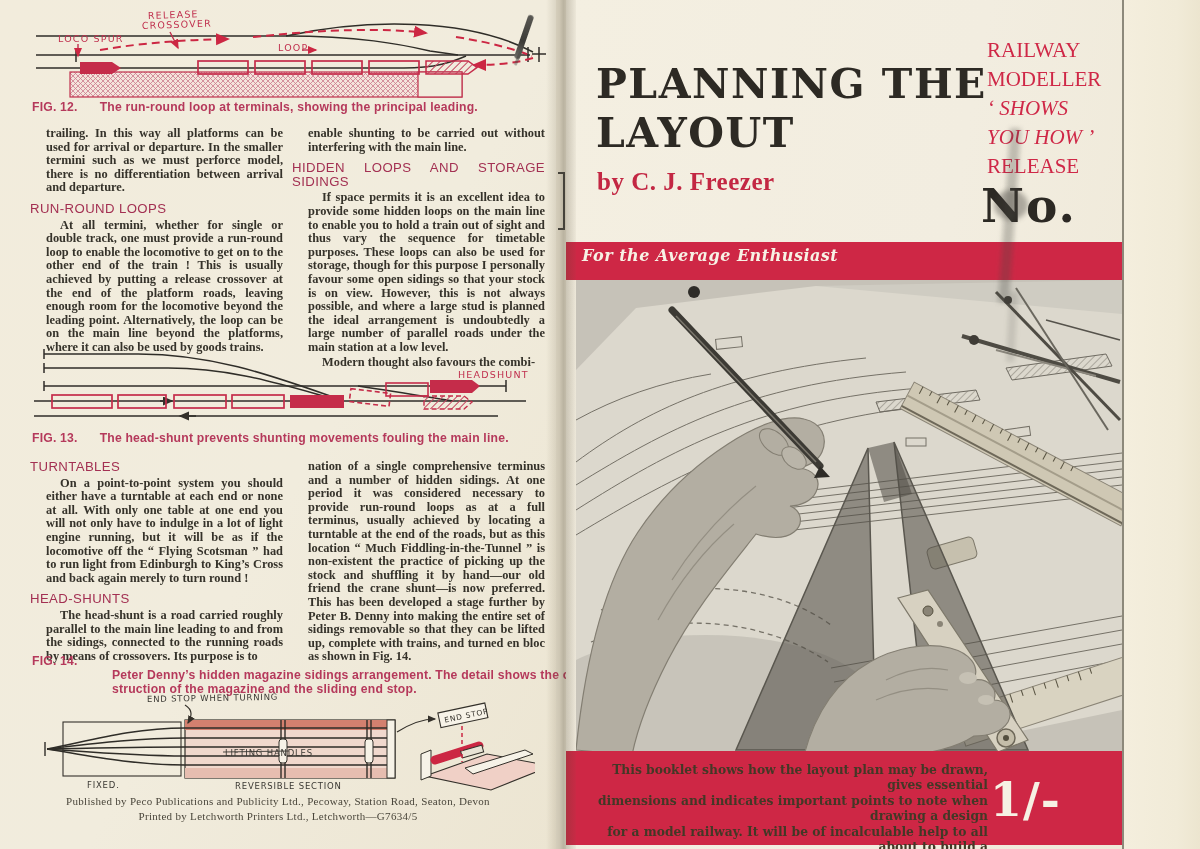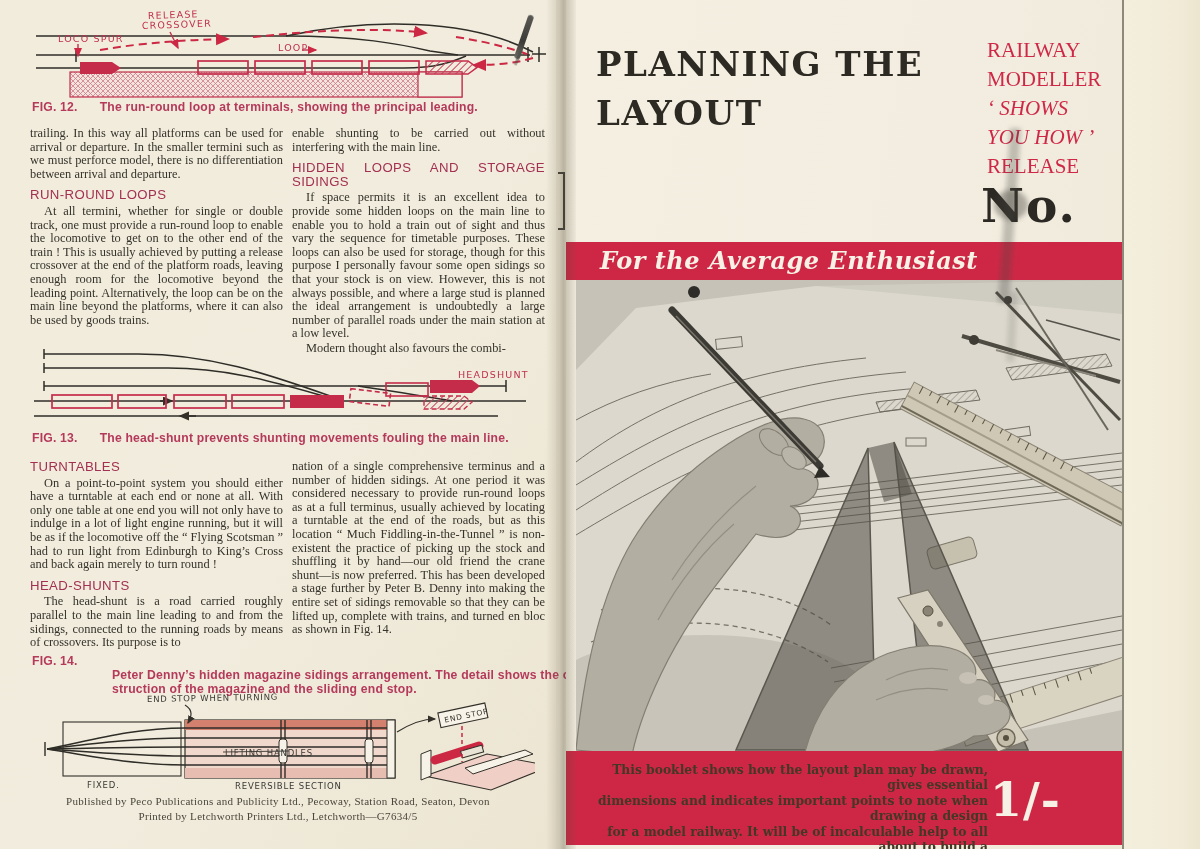--- a/index.html
+++ b/index.html
@@ -22,46 +22,46 @@
     border-radius:3px;filter:blur(0.4px);}
   #mark-top{left:521px;top:14px;width:6px;height:46px;transform:rotate(19deg);}
   #mark-top2{left:517px;top:48px;width:3px;height:18px;transform:rotate(22deg);opacity:.5;}
   .smudge{position:absolute;background:rgba(74,72,66,0.30);filter:blur(2.5px);}
   #smudge-1{left:1004px;top:128px;width:11px;height:175px;transform:rotate(4deg);}
   #smudge-2{left:994px;top:190px;width:34px;height:30px;border-radius:50%;background:rgba(60,58,52,0.38);}
   #smudge-3{left:1008px;top:292px;width:8px;height:70px;transform:rotate(3deg);opacity:.55;}
 
   
   .col{position:absolute;width:253px;color:#35322a;font-size:12.4px;line-height:13.6px;text-align:justify;}
-  .col p{margin:0 0 1px 0;}
+  .col p{margin:0 0 1px 16px;font-weight:bold;}
   .col p.ind{text-indent:14px;}
   .sec-heading{font-family:"Liberation Sans",sans-serif;font-size:13.2px;font-weight:400;
     color:#a33052;letter-spacing:.4px;margin:7px 0 3px 0;}
   .fig-caption{position:absolute;font-family:"Liberation Sans",sans-serif;font-size:12.2px;
     color:#b5395b;font-weight:600;letter-spacing:.2px;}
   .fig-no{display:inline-block;margin-right:22px;}
   .preline{white-space:pre-line;}
   #fig14-caption{padding-left:88px;}
   #fig14-caption .fig-no{position:absolute;left:8px;top:0;}
   #publisher{position:absolute;left:0;top:794px;width:556px;text-align:center;
     font-size:11px;line-height:14.5px;color:#4a463b;letter-spacing:.3px;}
 
   
-  #cover-title{position:absolute;left:30px;top:40px;font-family:"DejaVu Serif",serif;
-    font-weight:800;font-size:34px;line-height:49px;letter-spacing:1.5px;color:#2d2a24;}
+  #cover-title{position:absolute;left:30px;top:60px;font-family:"DejaVu Serif",serif;
+    font-weight:800;font-size:41px;line-height:49px;letter-spacing:1.5px;color:#2d2a24;}
   #byline{position:absolute;left:31px;top:168px;font-family:"Liberation Serif",serif;
     font-weight:700;font-size:25px;color:#c32743;letter-spacing:.5px;}
   #masthead{position:absolute;left:421px;top:36px;width:142px;font-family:"Liberation Serif",serif;
     font-weight:400;font-size:21px;line-height:29px;color:#cf2847;}
   #masthead .it{font-style:italic;}
   #booklet-number{position:absolute;left:415px;top:178px;font-family:"DejaVu Serif",serif;
     font-weight:800;font-size:47px;letter-spacing:2px;color:#2c2924;}
   #banner{position:absolute;left:0;top:242px;width:556px;height:38px;background:#ce2745;}
   #banner-text{font-family:"DejaVu Serif",serif;font-style:italic;font-weight:700;
-    font-size:24px;color:#f7f2e5;padding:4px 0 0 34px;letter-spacing:.5px;}
+    font-size:16px;color:#f7f2e5;padding:4px 0 0 16px;letter-spacing:.5px;}
   #photo{position:absolute;left:10px;top:280px;width:546px;height:475px;}
   #red-box{position:absolute;left:0;top:751px;width:556px;height:94px;background:#ce2745;text-align:right;}
   #blurb{position:absolute;left:22px;top:11px;width:400px;font-family:"DejaVu Serif",serif;
     font-weight:700;font-size:12.3px;line-height:15.4px;color:#433826;}
   #price{position:absolute;left:424px;top:22px;font-family:"DejaVu Serif",serif;
     font-weight:800;font-size:46px;color:#f6f1e4;letter-spacing:1px;}
 
   svg text{font-family:"DejaVu Sans",sans-serif;}
   .diag{position:absolute;}
 </style>
@@ -253,20 +253,21 @@
     </svg>
 
     <div id="publisher" class="preline">Published by Peco Publications and Publicity Ltd., Pecoway, Station Road, Seaton, Devon
 Printed by Letchworth Printers Ltd., Letchworth—G7634/5</div>
   </div>
 
   <div id="page-right">
 
     <div id="cover-title" class="preline">PLANNING THE
 LAYOUT</div>
+    <div id="byline">by C. J. Freezer</div>
 
     <div id="masthead">
       <div class="preline">RAILWAY
 MODELLER</div>
       <div class="preline it">‘ SHOWS
 YOU  HOW ’</div>
       <div>RELEASE</div>
     </div>
     <div id="booklet-number">No. 3</div>
 

